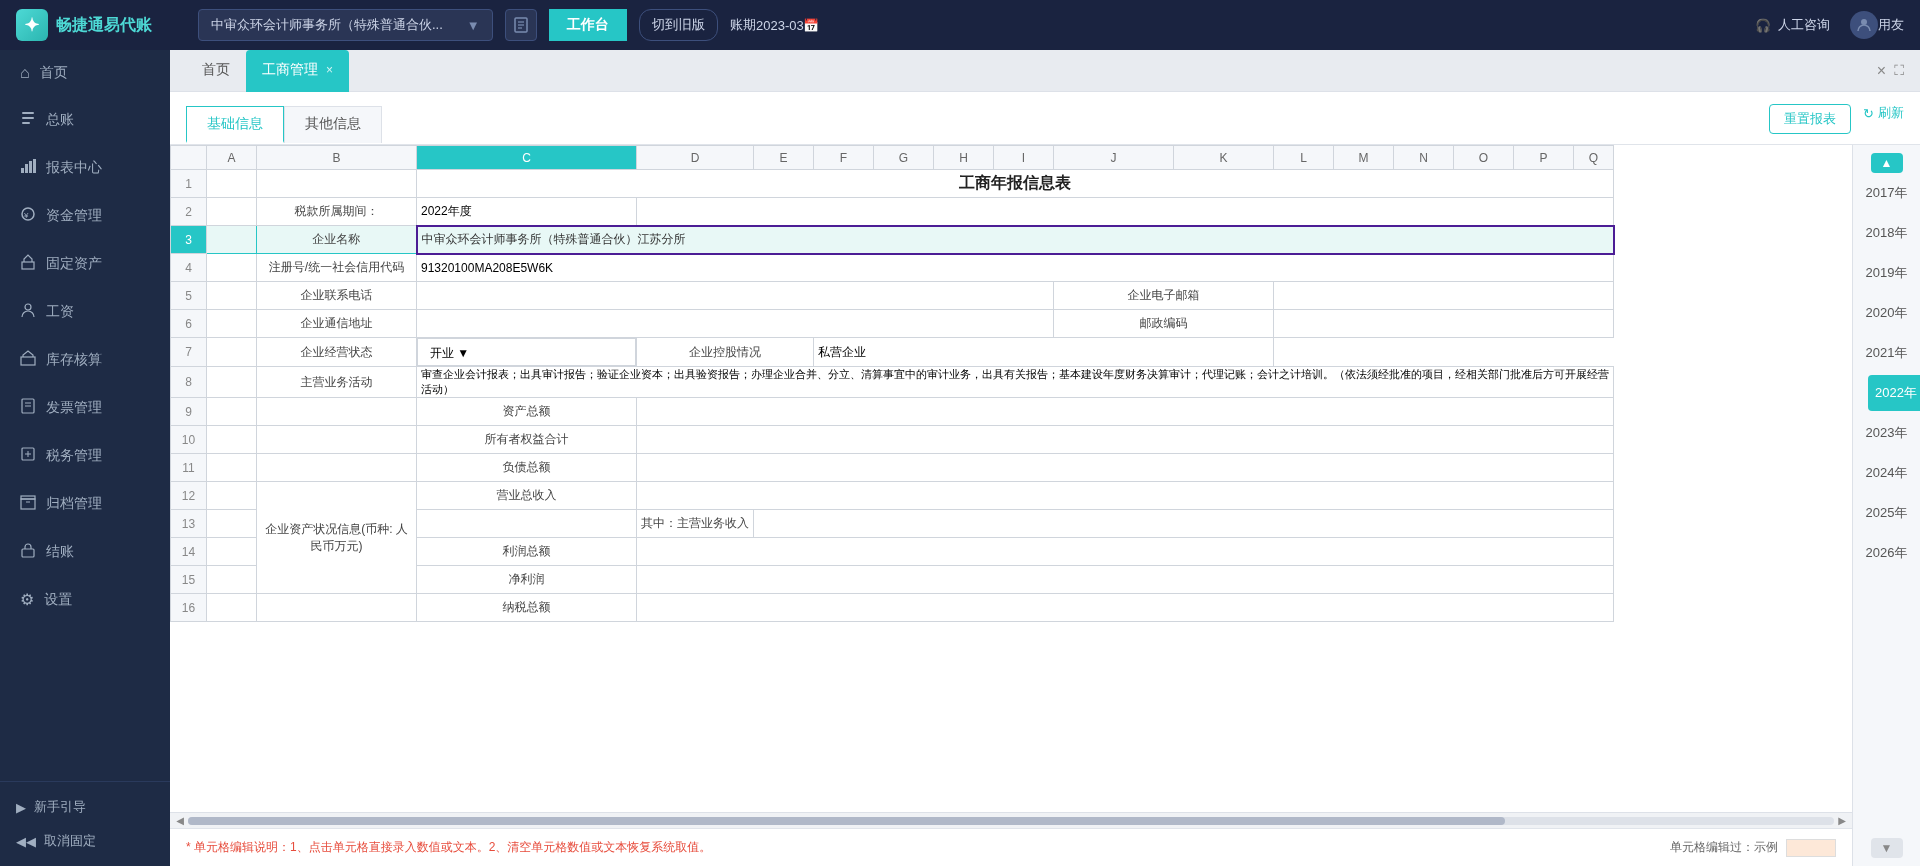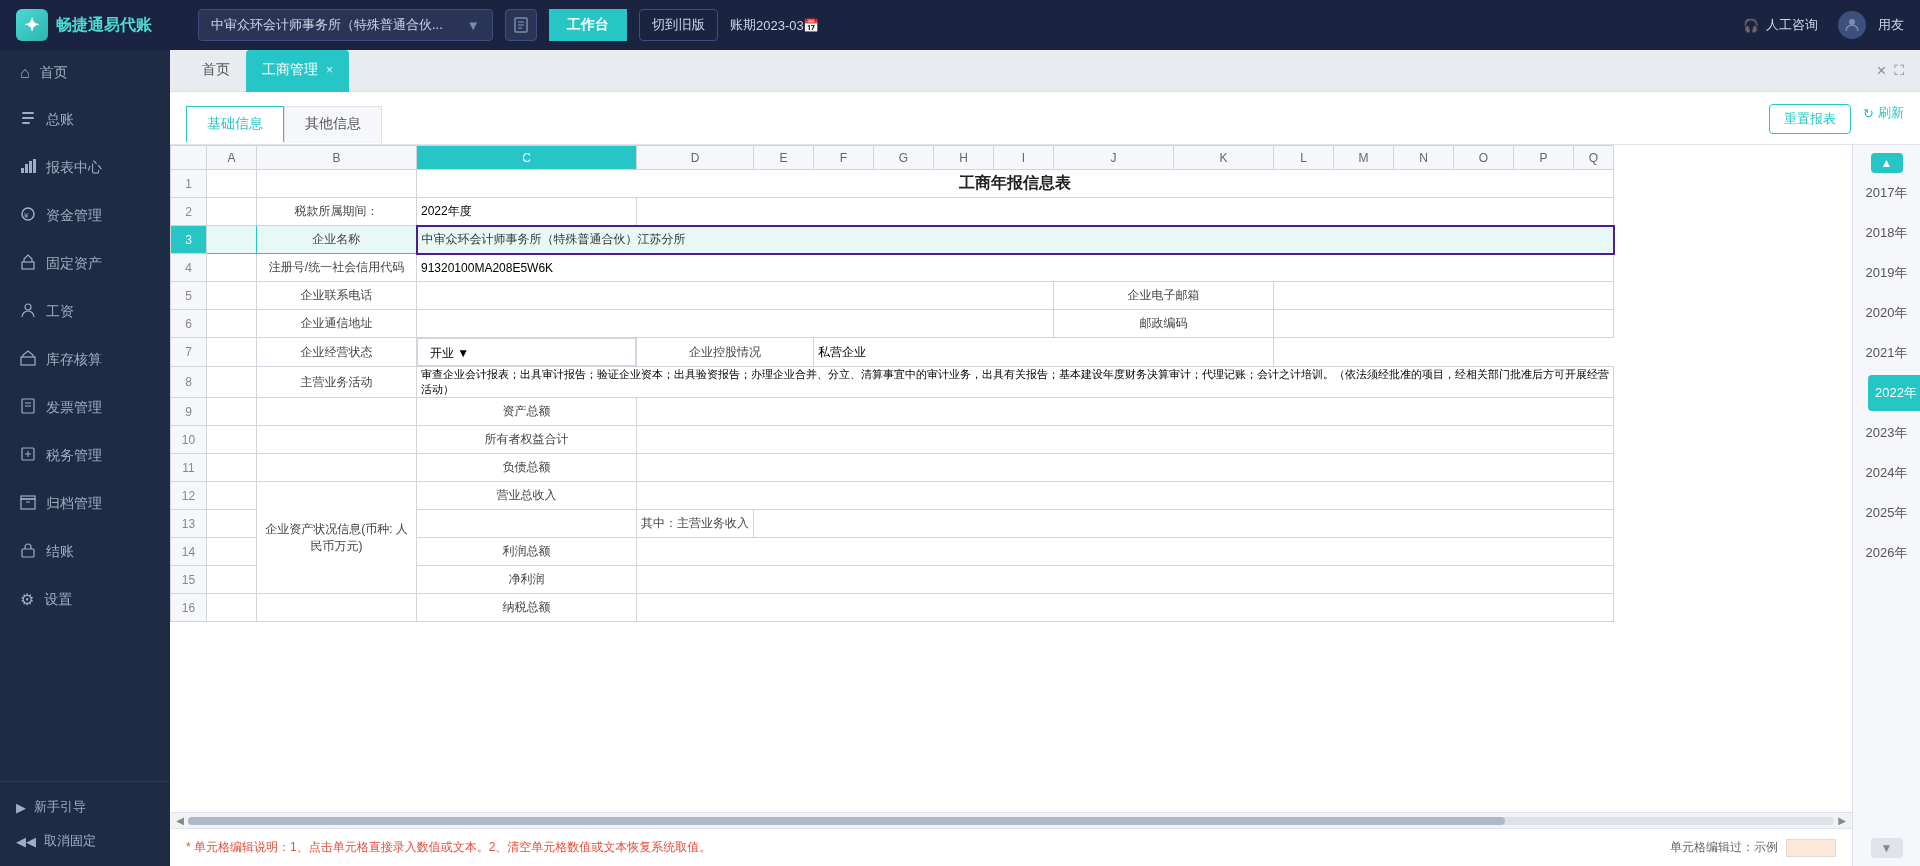--- a/index.html
+++ b/index.html
@@ -60,21 +60,21 @@
       border-radius: 0;
       padding: 7px 18px;
       font-size: 14px;
       cursor: pointer;
       font-weight: bold;
     }
     .old-version-btn {
       background: transparent;
       border: 1px solid #3d4f7c;
       color: #cdd5e8;
-      border-radius: 4px;
+      border-radius: 12px;
       padding: 6px 12px;
       cursor: pointer;
     }
     .period-area {
       color: #cdd5e8;
       display: flex;
       align-items: center;
       gap: 0;
     }
     .calendar-icon { color: #7a8cb0; }
@@ -82,21 +82,21 @@
       margin-left: auto;
       display: flex;
       align-items: center;
       gap: 20px;
       color: #cdd5e8;
     }
     .support-btn {
       display: flex; align-items: center; gap: 6px; cursor: pointer;
     }
     .user-area {
-      display: flex; align-items: center; gap: 12px; cursor: pointer;
+      display: flex; align-items: center; gap: 0; cursor: pointer;
     }
     .user-avatar {
       width: 28px; height: 28px;
       background: #3d4f7c;
       border-radius: 50%;
       display: flex; align-items: center; justify-content: center;
       color: #7a8cb0;
     }
 
     

